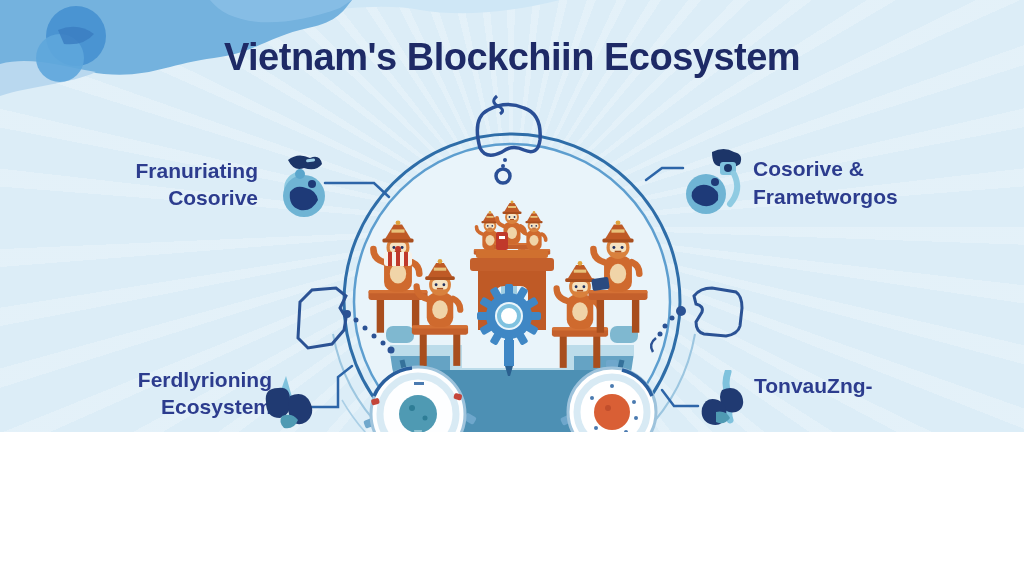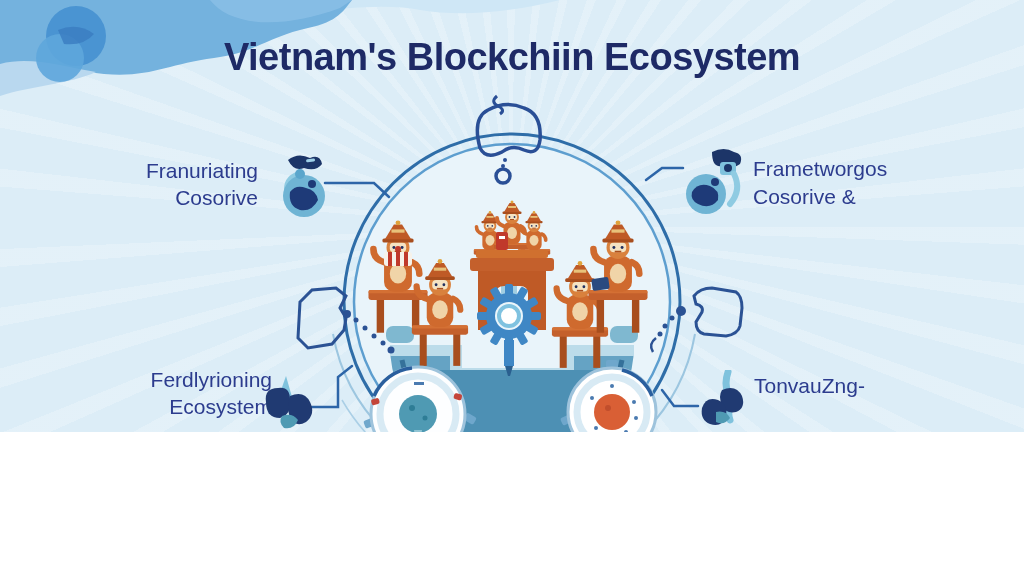--- a/index.html
+++ b/index.html
@@ -13,21 +13,21 @@
   body{font-family:"Liberation Sans","DejaVu Sans",sans-serif;}
   .stage{position:relative;width:1024px;height:432px;overflow:hidden;background:var(--background);}
   .rays{position:absolute;inset:0;
     background:repeating-conic-gradient(from -90deg at 49.9% 52.5%,
       rgba(255,255,255,0) 0deg 4.5deg, rgba(255,255,255,0.55) 4.5deg 6.5deg);
     opacity:.4;}
   svg{display:block;}
   .art{position:absolute;inset:0;}
   .title{position:absolute;top:36px;left:0;width:100%;text-align:center;
     font-size:38px;font-weight:700;color:var(--title-navy);letter-spacing:-0.5px;}
-  .callout{position:absolute;font-weight:400;color:var(--label-navy);}
+  .callout{position:absolute;font-weight:700;color:var(--label-navy);}
   .tl{left:40px;top:157px;width:218px;text-align:right;font-size:21px;line-height:27px;}
   .tr{left:753px;top:155px;width:240px;text-align:left;font-size:21px;line-height:28px;}
   .bl{left:44px;top:366px;width:228px;text-align:right;font-size:21px;line-height:27px;}
   .br{left:754px;top:372px;width:240px;text-align:left;font-size:21px;line-height:28px;}
   .icon{position:absolute;}
   .icon-tl{left:262px;top:150px;}
   .icon-tr{left:682px;top:146px;}
   .icon-bl{left:260px;top:374px;}
   .icon-br{left:698px;top:370px;}
 </style>
@@ -233,22 +233,22 @@
       <rect x="44" y="9" width="9" height="3" rx="1.5" fill="#9fd0e8" transform="rotate(-8 48 10)"></rect>
       <path d="M34,26 Q22,32 27,48" stroke="#8fcbe2" stroke-width="7" fill="none" stroke-linecap="round"></path>
       <circle cx="42" cy="46" r="21" fill="#6fb4d4"></circle>
       <path d="M28,42 Q34,34 44,38 Q54,40 56,50 Q50,62 38,60 Q26,56 28,42 Z" fill="#1e3a78"></path>
       <circle cx="50" cy="34" r="4" fill="#1e3a78"></circle>
       <circle cx="38" cy="24" r="5" fill="#5aa6cc"></circle>
     </svg>
   </div>
 
   <div class="callout tr">
+    <div>Cosorive &amp;</div>
     <div>Frametworgos</div>
-    <div>Cosorive &amp;</div>
   </div>
   <div class="icon icon-tr">
     <svg width="68" height="72" viewBox="0 0 68 72">
       <path d="M30,6 Q42,0 52,6 Q62,8 58,18 Q50,24 40,20 Q30,22 30,6 Z" fill="#1c3568"></path>
       <rect x="38" y="16" width="16" height="13" rx="3" fill="#7fc2dd"></rect>
       <circle cx="46" cy="22" r="4" fill="#1c3568"></circle>
       <path d="M52,28 Q60,44 48,58" stroke="#8fcbe2" stroke-width="6" fill="none" stroke-linecap="round"></path>
       <circle cx="24" cy="48" r="20" fill="#6fb4d4"></circle>
       <path d="M10,46 Q16,36 28,40 Q38,44 36,54 Q28,64 16,58 Q8,54 10,46 Z" fill="#1e3a78"></path>
       <circle cx="33" cy="36" r="4" fill="#1e3a78"></circle>

